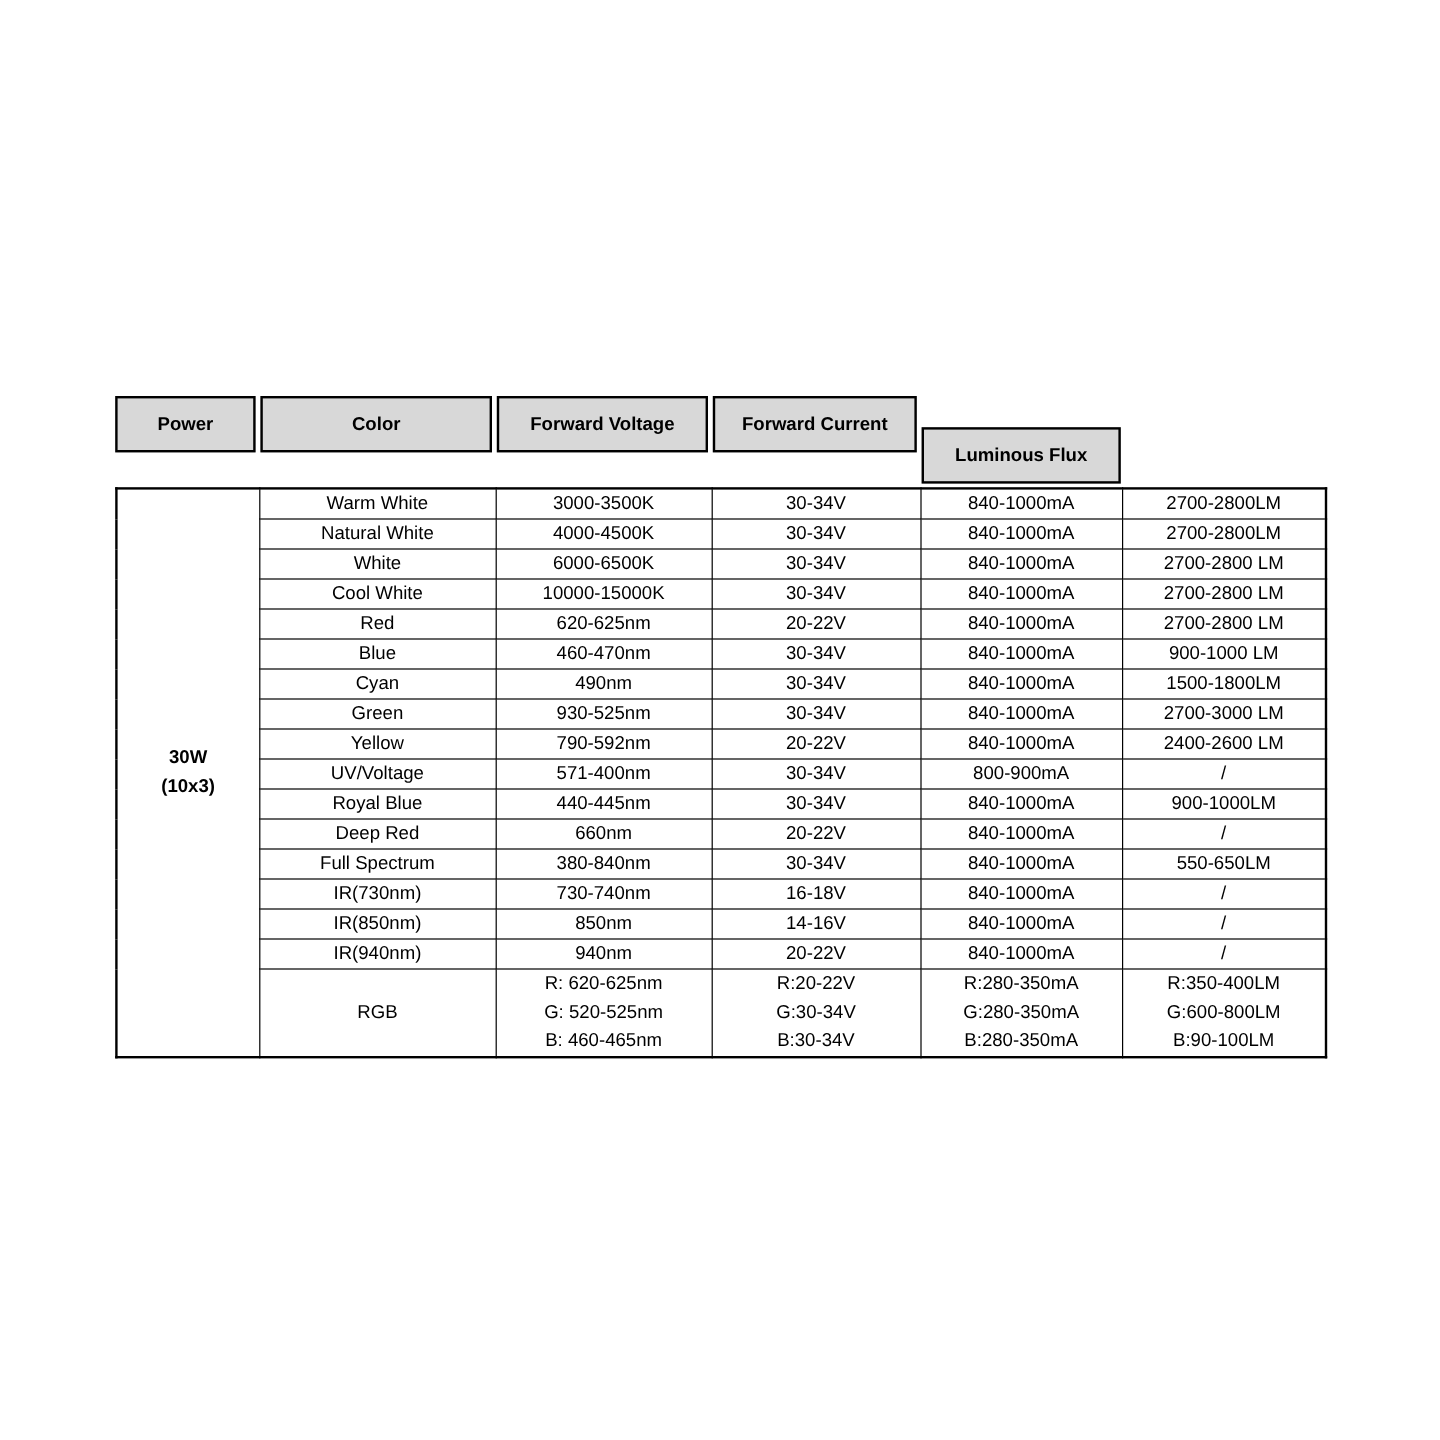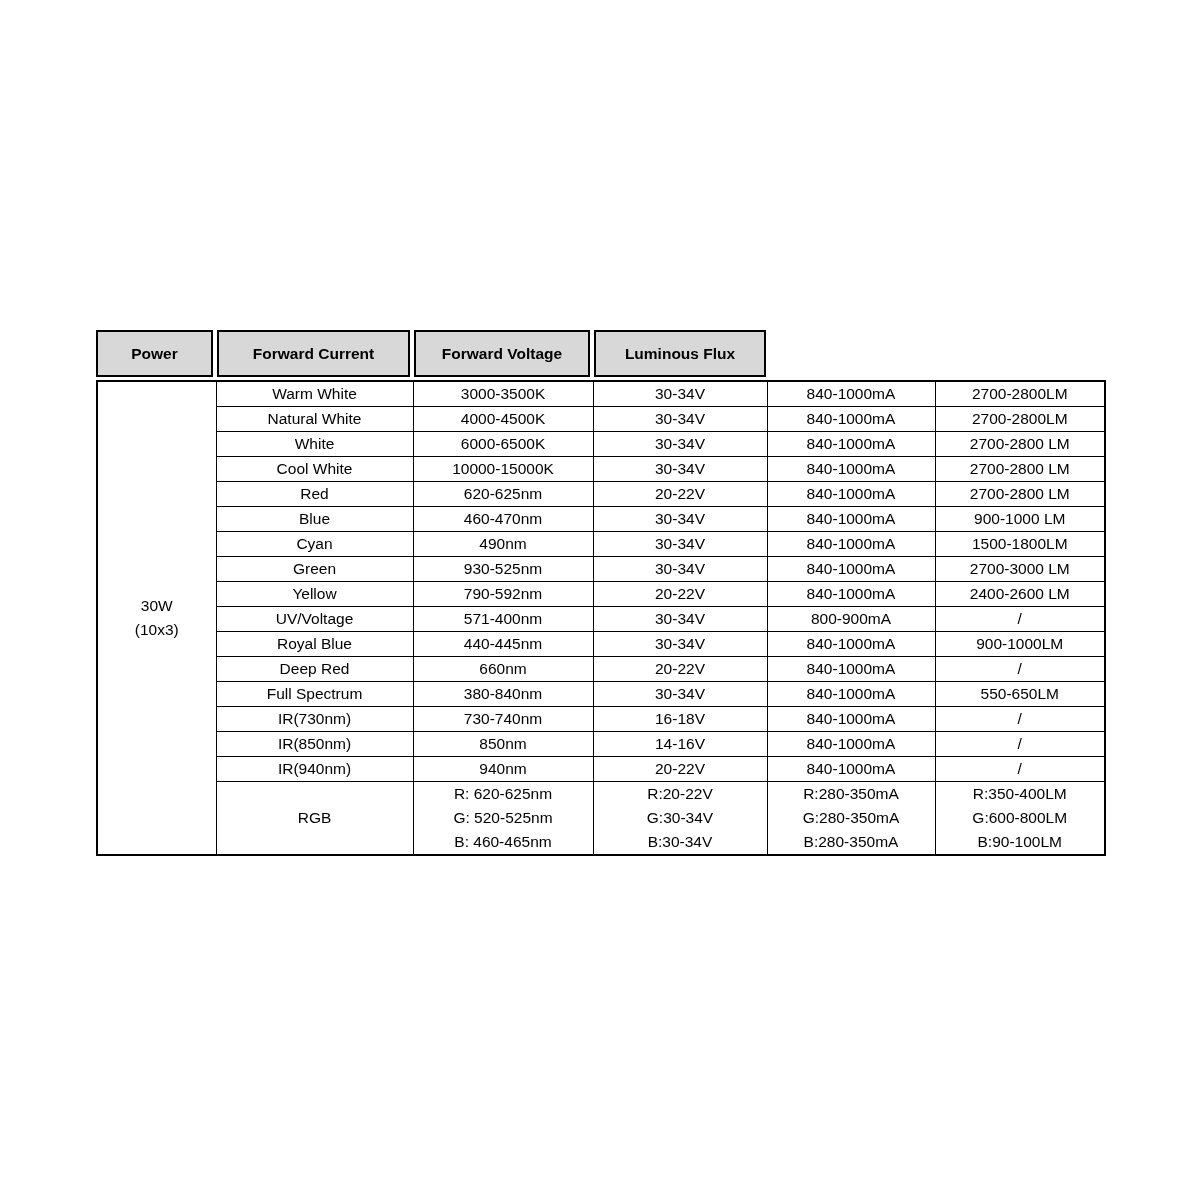--- a/index.html
+++ b/index.html
@@ -31,50 +31,51 @@
     display: flex;
     align-items: center;
     justify-content: center;
     text-align: center;
     font-weight: bold;
     font-size: 15.5px;
     line-height: 1.25;
     white-space: pre-line;
   }
   .hcell:first-child { margin-left: 0; }
-  .hcell:last-child  { margin-right: 0; }
+  .hcell:last-child  { margin-right: 0; margin-top: 26px; }
   table.body-table {
     border-collapse: collapse;
     table-layout: fixed;
     width: 1008px;
     border: 2px solid #000;
     font-size: 15.5px;
   }
   table.body-table td {
     border: 1px solid #000;
     text-align: center;
     vertical-align: middle;
     padding: 0;
     white-space: pre-line;
     line-height: 24px;
     overflow: hidden;
   }
   tr.row-normal { height: 25px; }
   tr.row-tall td { padding: 0; }
-  td.power-cell { white-space: pre-line; }
+  td.power-cell { white-space: pre-line; font-weight: bold; }
 </style>
 </head>
 <body>
 
 <div class="spec-table-wrap">
 
   <div class="header-row">
     <div class="hcell">Power</div>
+    <div class="hcell">Color</div>
+    <div class="hcell">Forward Voltage</div>
     <div class="hcell">Forward Current</div>
-    <div class="hcell">Forward Voltage</div>
     <div class="hcell">Luminous Flux</div>
   </div>
 
   <table class="body-table">
     <colgroup>
       <col style="width:119px">
       <col style="width:197px">
       <col style="width:180px">
       <col style="width:174px">
       <col style="width:168px">

